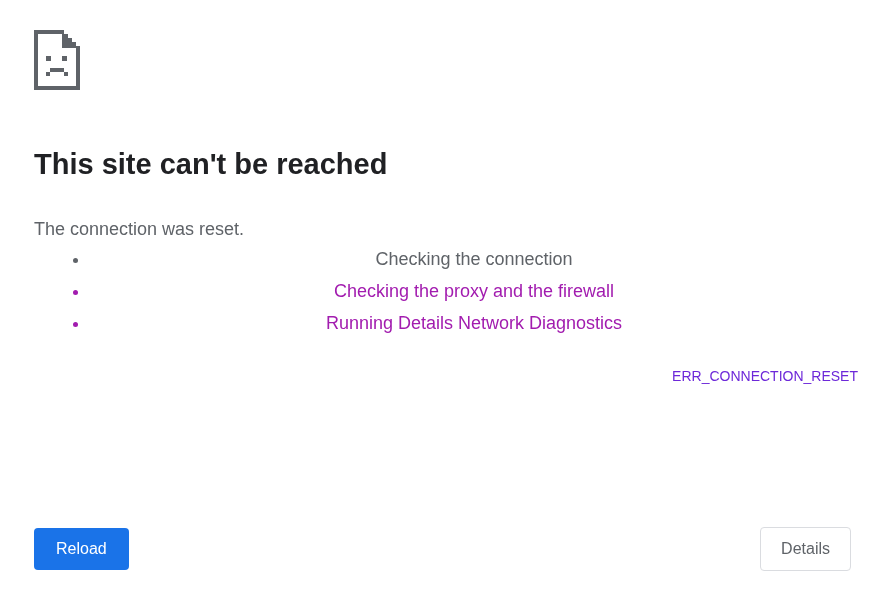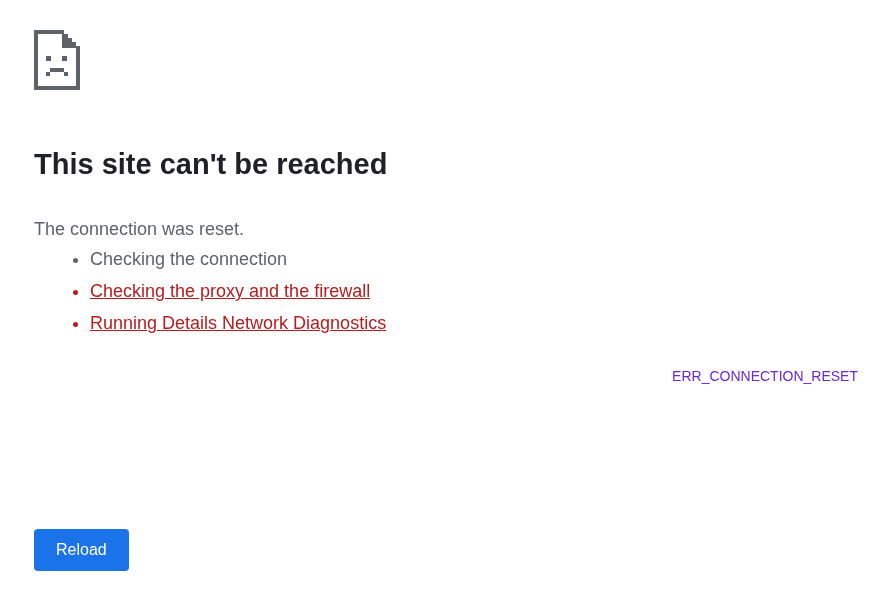--- a/index.html
+++ b/index.html
@@ -45,25 +45,25 @@
     }
     .suggestions {
       list-style: disc;
       padding-left: 56px;
       margin-bottom: 28px;
     }
     .suggestions li {
       font-size: 18px;
       color: #5f6368;
       line-height: 1.8;
+      text-align: center;
     }
     .suggestions li.link {
-      color: #b91c1c;
+      color: #a21caf;
       cursor: pointer;
-      text-decoration: underline;
     }
     .error-code {
       font-size: 14px;
       color: #6d28d9;
       text-align: right;
     }
     .button-row {
       position: absolute;
       left: 34px;
       right: 41px;
@@ -121,13 +121,14 @@
     <li>Checking the connection</li>
     <li class="link">Checking the proxy and the firewall</li>
     <li class="link">Running Details Network Diagnostics</li>
   </ul>
 
   <p class="error-code">ERR_CONNECTION_RESET</p>
 </div>
 
 <div class="button-row">
   <button class="reload-btn">Reload</button>
+  <button class="details-btn">Details</button>
 </div>
 
 </body></html>

